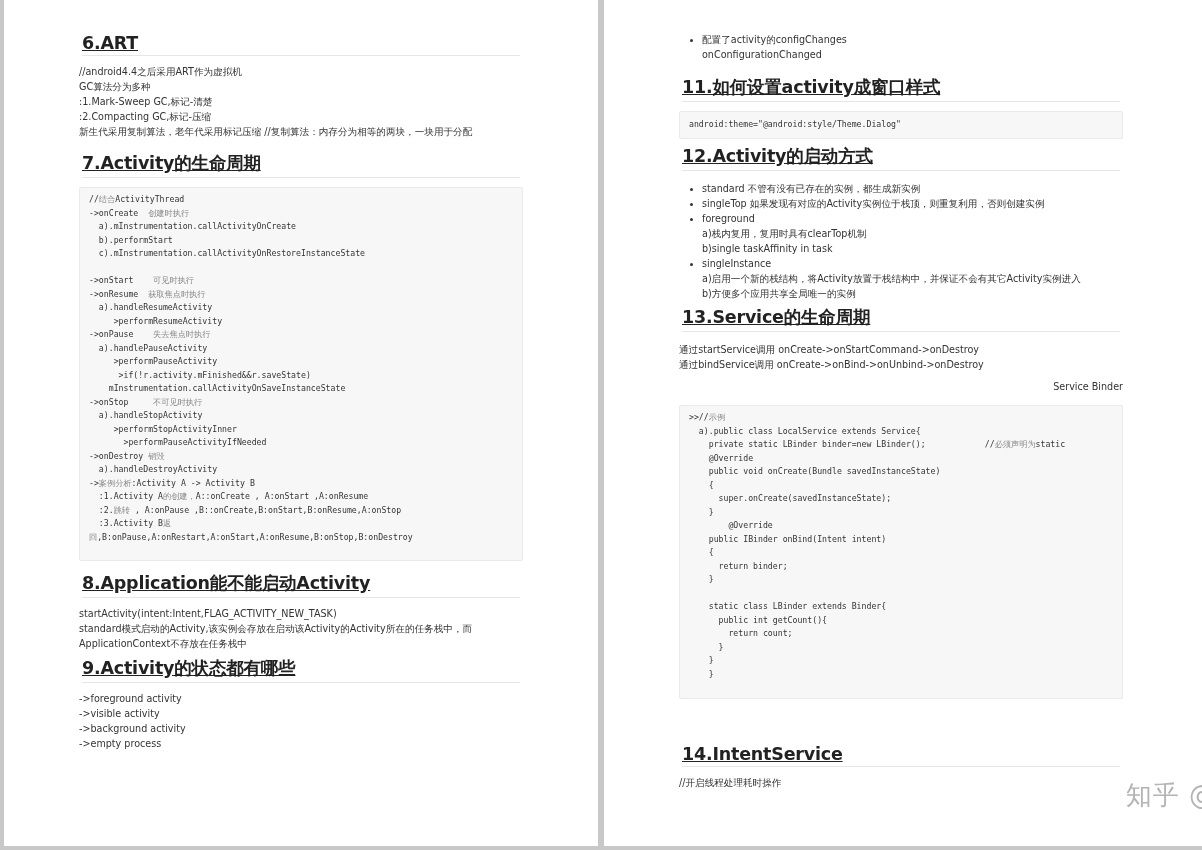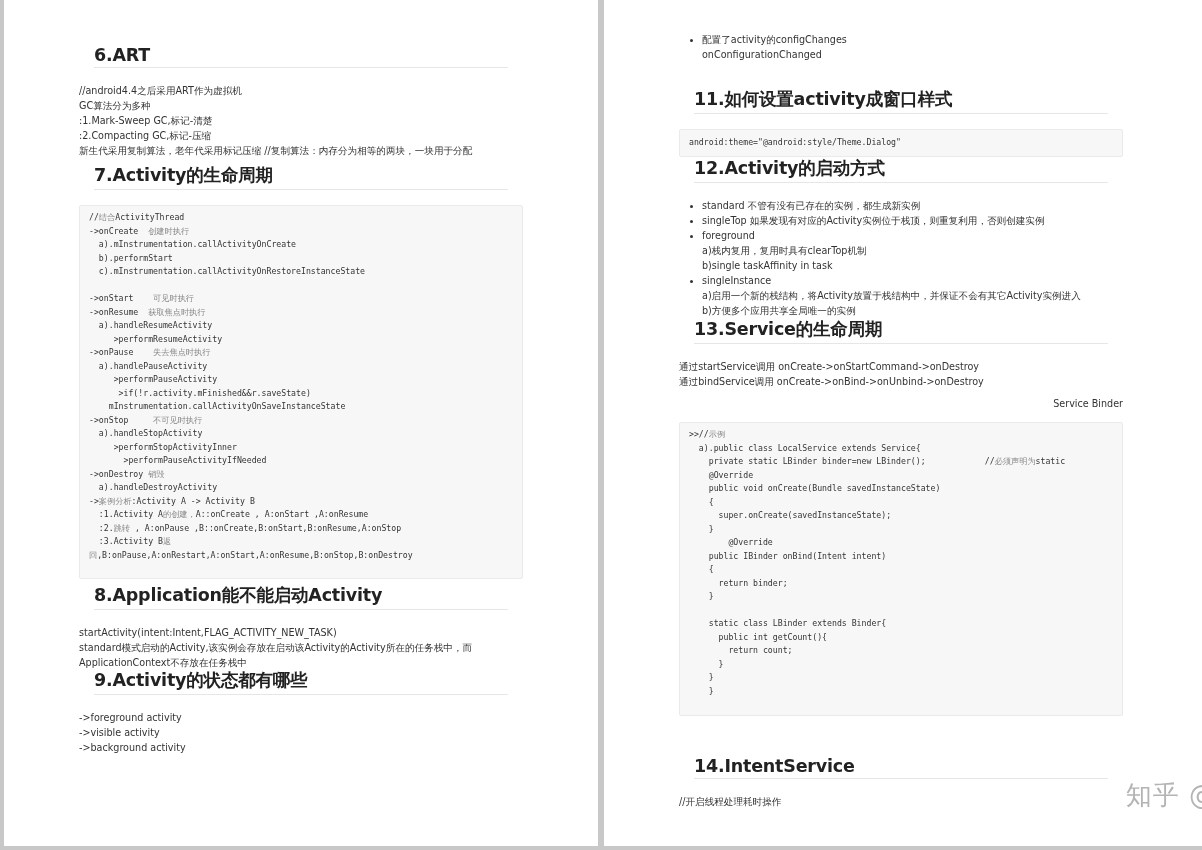--- a/index.html
+++ b/index.html
@@ -11,23 +11,23 @@
       position: relative;
     }
     .page {
       position: absolute; top: 0; background: #fff;
       height: 846px; overflow: hidden;
     }
     .page.left { left: 4px; width: 594px; }
     .page.right { left: 604px; width: 696px; }
     .col { position: absolute; left: 75px; width: 444px; }
     h2 {
-      margin: 15px; font-size: 17.5px; font-weight: bold; color: #222;
+      margin: 3px; font-size: 17.5px; font-weight: bold; color: #222;
       border-bottom: 1px solid #e6e6e6; padding-bottom: 2px;
-      letter-spacing: -0.2px; white-space: nowrap;
+      letter-spacing: -0.2px; white-space: nowrap; text-decoration: underline;
     }
     .p { font-size: 9.6px; line-height: 15px; color: #333; white-space: nowrap; }
     .code {
       background: #f7f7f7; border: 1px solid #eaeaea; border-radius: 2px;
       font-family: "DejaVu Sans Mono", "Liberation Mono", monospace;
       font-size: 8.2px; line-height: 13.5px; color: #333;
       padding: 5px 9px; white-space: pre; overflow: hidden;
     }
     .code .cm { color: #888; }
     ul { margin: 0; padding-left: 23px; }
@@ -67,20 +67,21 @@
       <div class="p">ApplicationContext不存放在任务栈中</div>
     </div>
   </div>
 
   <div class="col" style="top:653px;">
     <h2>9.Activity的状态都有哪些</h2>
     <div style="margin-top:8px;">
       <div class="p">-&gt;foreground activity</div>
       <div class="p">-&gt;visible activity</div>
       <div class="p">-&gt;background activity</div>
+      <div class="p">-&gt;empty process</div>
     </div>
   </div>
 
 </div>
 
 <div class="page right">
   <div class="col" style="top:32px;">
     <ul>
       <li>
         <span>配置了activity的configChanges</span><br>

